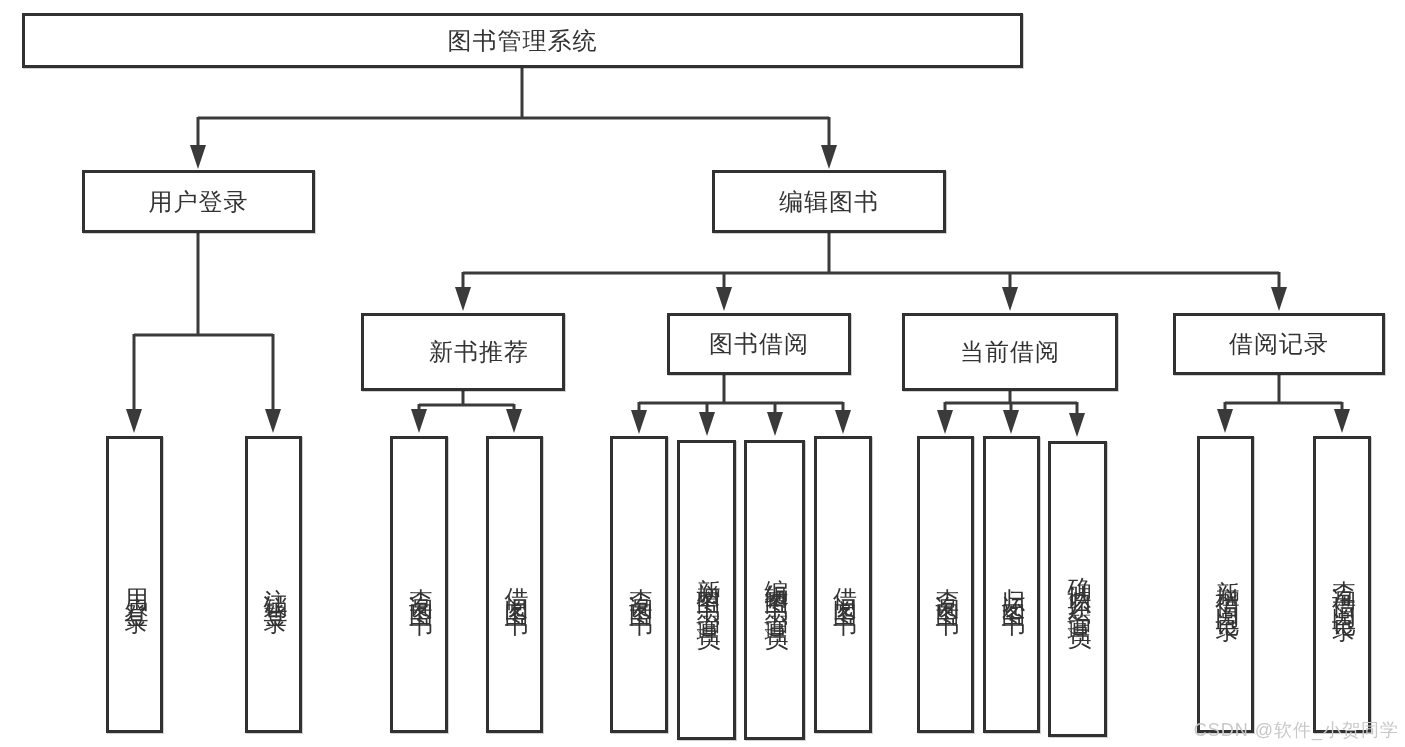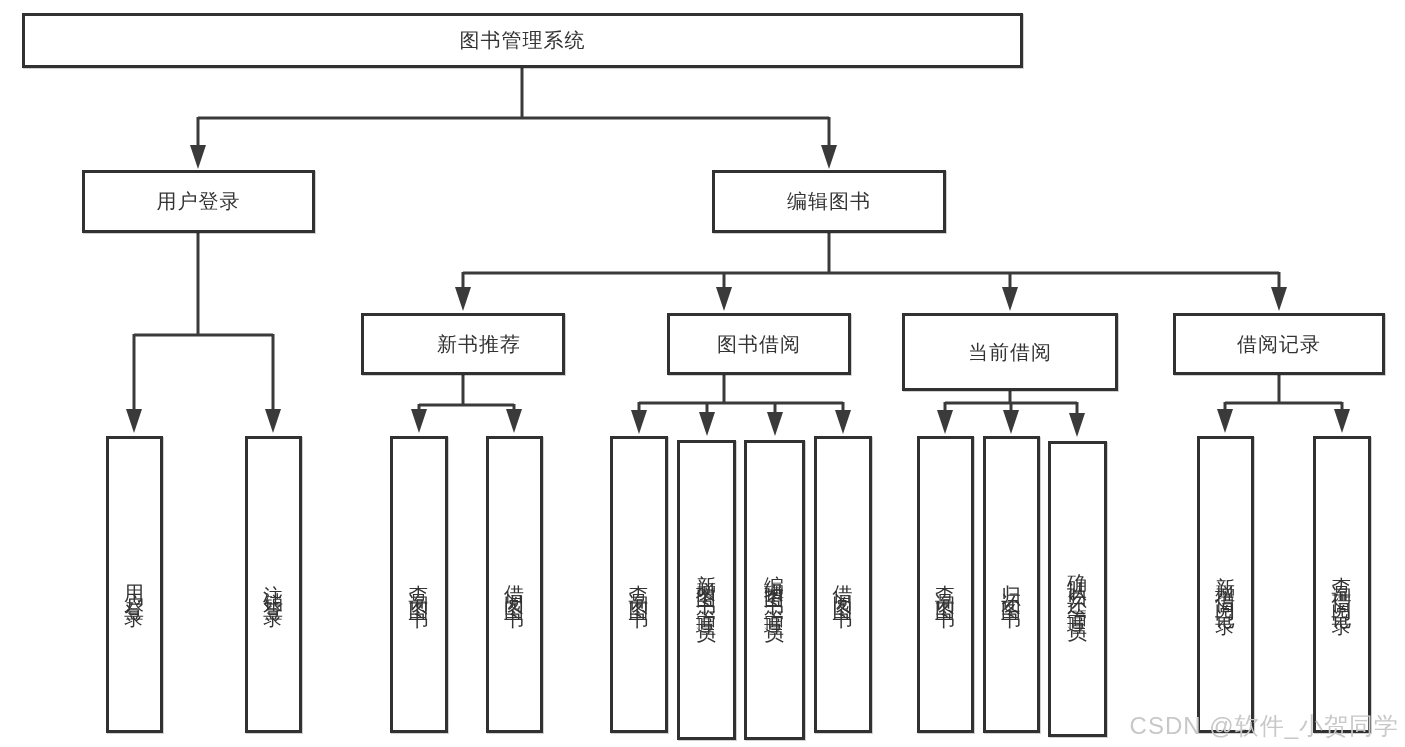--- a/index.html
+++ b/index.html
@@ -27,23 +27,24 @@
     box-sizing: border-box;
     border: 3px solid #313131;
     background: #ffffff;
     display: flex;
     align-items: center;
     justify-content: center;
     color: #333333;
     box-shadow: 1px 1px 0 rgba(0,0,0,0.18);
   }
   .box .lbl {
-    font-size: 20px;
+    font-size: 24px;
     letter-spacing: 1px;
     white-space: nowrap;
+    font-family: Liberation Mono, monospace;
   }
   .vbox .lbl {
     writing-mode: vertical-rl;
     text-orientation: mixed;
     letter-spacing: 8px;
     line-height: 1;
     white-space: normal;
   }
   .vbox.long .lbl {
     letter-spacing: 7px;
@@ -52,21 +53,21 @@
   .vbox {
     top: 436px;
     height: 297px;
     width: 57px;
   }
   .watermark {
     position: absolute;
     z-index: 3;
     right: 6px;
     bottom: 5px;
-    font-size: 24px;
+    font-size: 18px;
     color: #c8c8c8;
     letter-spacing: 1px;
     white-space: nowrap;
   }
 </style>
 </head>
 <body>
 
 <div class="canvas">
 
@@ -147,21 +148,21 @@
     <span class="lbl">图书管理系统</span>
   </div>
 
   <div class="box" style="left:82px; top:170px; width:233px; height:63px;">
     <span class="lbl">用户登录</span>
   </div>
   <div class="box" style="left:712px; top:170px; width:234px; height:63px;">
     <span class="lbl">编辑图书</span>
   </div>
 
-  <div class="box" style="left:361px; top:313px; width:204px; height:62px;padding-left:32px;">
+  <div class="box" style="left:361px; top:313px; width:204px; height:78px;padding-left:32px;">
     <span class="lbl">新书推荐</span>
   </div>
   <div class="box" style="left:620px; top:313px; width:184px; height:62px;margin-left:47px;">
     <span class="lbl">图书借阅</span>
   </div>
   <div class="box" style="left:902px; top:313px; width:216px; height:78px;">
     <span class="lbl">当前借阅</span>
   </div>
   <div class="box" style="left:1173px; top:313px; width:212px; height:62px;">
     <span class="lbl">借阅记录</span>

